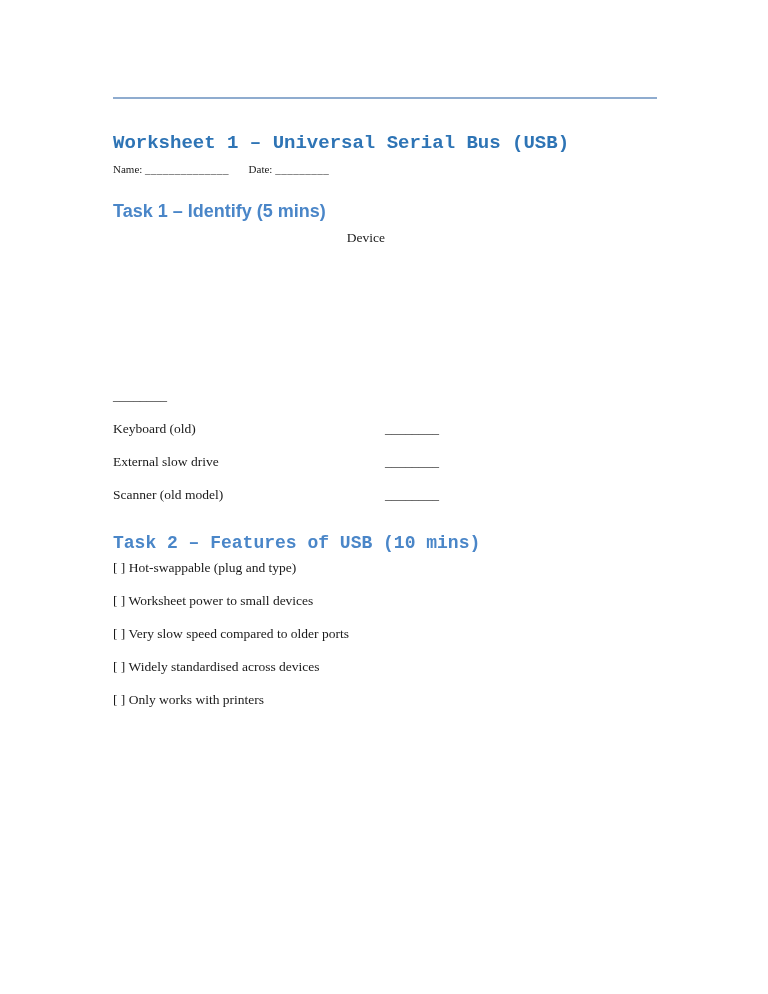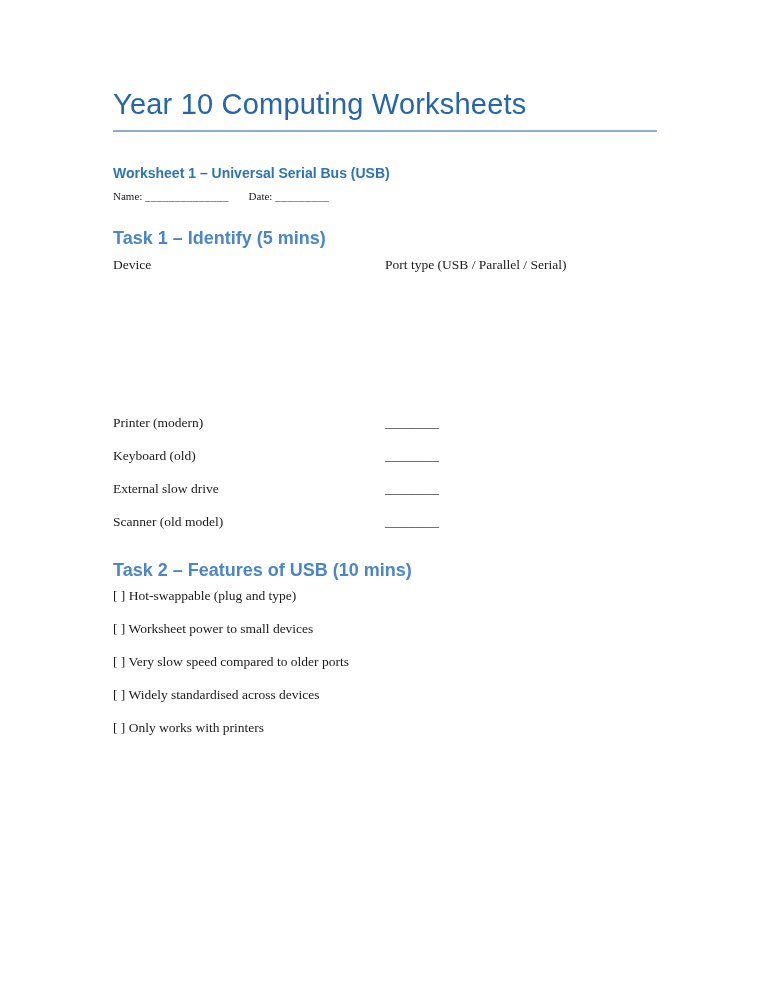--- a/index.html
+++ b/index.html
@@ -28,44 +28,45 @@
     letter-spacing: 0.2px;
   }
   .title-rule {
     margin-top: 9px;
     height: 0;
     border: 0;
     border-top: 2px solid #8faccf;
   }
   .worksheet-heading {
     margin: 33px 0 0 0;
-    font-family: Liberation Sans, sans-serif;
+    font-family: Liberation Mono, monospace;
     font-weight: bold;
-    font-size: 14px;
+    font-size: 19px;
     color: #2e74b5;
   }
   .name-line {
     margin: 9px 0 0 0;
     font-size: 11px;
     color: #1a1a1a;
   }
   .name-line .blank { letter-spacing: 0.5px; }
   .gap-sm { display: inline-block; width: 14px; }
   .task-heading {
     margin: 26px 0 0 0;
     font-family: "Liberation Sans", sans-serif;
     font-weight: bold;
     font-size: 18px;
     color: #4a86c8;
   }
-  .task2-heading { margin-top: 30px; }
+  .task2-heading { margin-top: 30px; font-family: Liberation Mono, monospace; }
   .cols-header {
     margin-top: 8px;
     display: flex;
     font-size: 13.5px;
+    text-align: right;
   }
   .col-left { width: 272px; flex: 0 0 272px; }
   .col-right { flex: 1; }
   .table-spacer { height: 142px; }
   .device-row {
     display: flex;
     font-size: 13.5px;
     margin-bottom: 17px;
   }
   .checklist {
@@ -74,44 +75,41 @@
   .checklist-item {
     font-size: 13.5px;
     margin: 0 0 17px 0;
   }
 </style>
 </head>
 <body>
 
 <div class="page">
 
-  <h1 class="doc-title">Year 10 Computing Worksheets</h1>
   <hr class="title-rule">
 
   <h2 class="worksheet-heading">Worksheet 1 – Universal Serial Bus (USB)</h2>
 
   <p class="name-line">
     <span>Name:</span>
     <span class="blank">______________</span>
     <span class="gap-sm"></span>
     <span>Date:</span>
     <span class="blank">_________</span>
   </p>
 
   <h3 class="task-heading">Task 1 – Identify (5 mins)</h3>
 
   <div class="cols-header">
     <span class="col-left">Device</span>
-    <span class="col-right">Port type (USB / Parallel / Serial)</span>
   </div>
 
   <div class="table-spacer"></div>
 
   <div class="device-row">
-    <span class="col-left">Printer (modern)</span>
     <span class="col-right">________</span>
   </div>
   <div class="device-row">
     <span class="col-left">Keyboard (old)</span>
     <span class="col-right">________</span>
   </div>
   <div class="device-row">
     <span class="col-left">External slow drive</span>
     <span class="col-right">________</span>
   </div>

